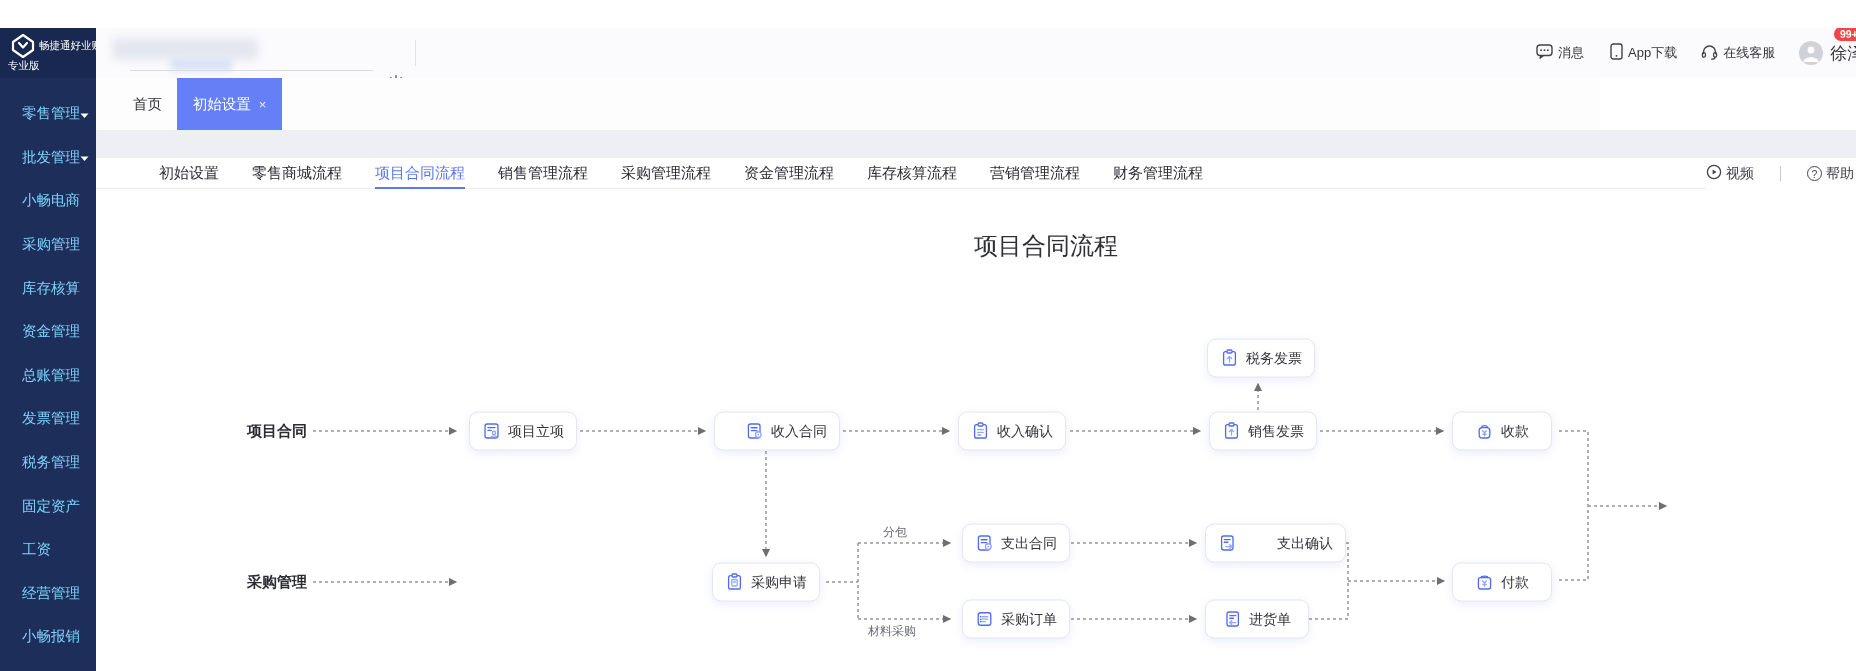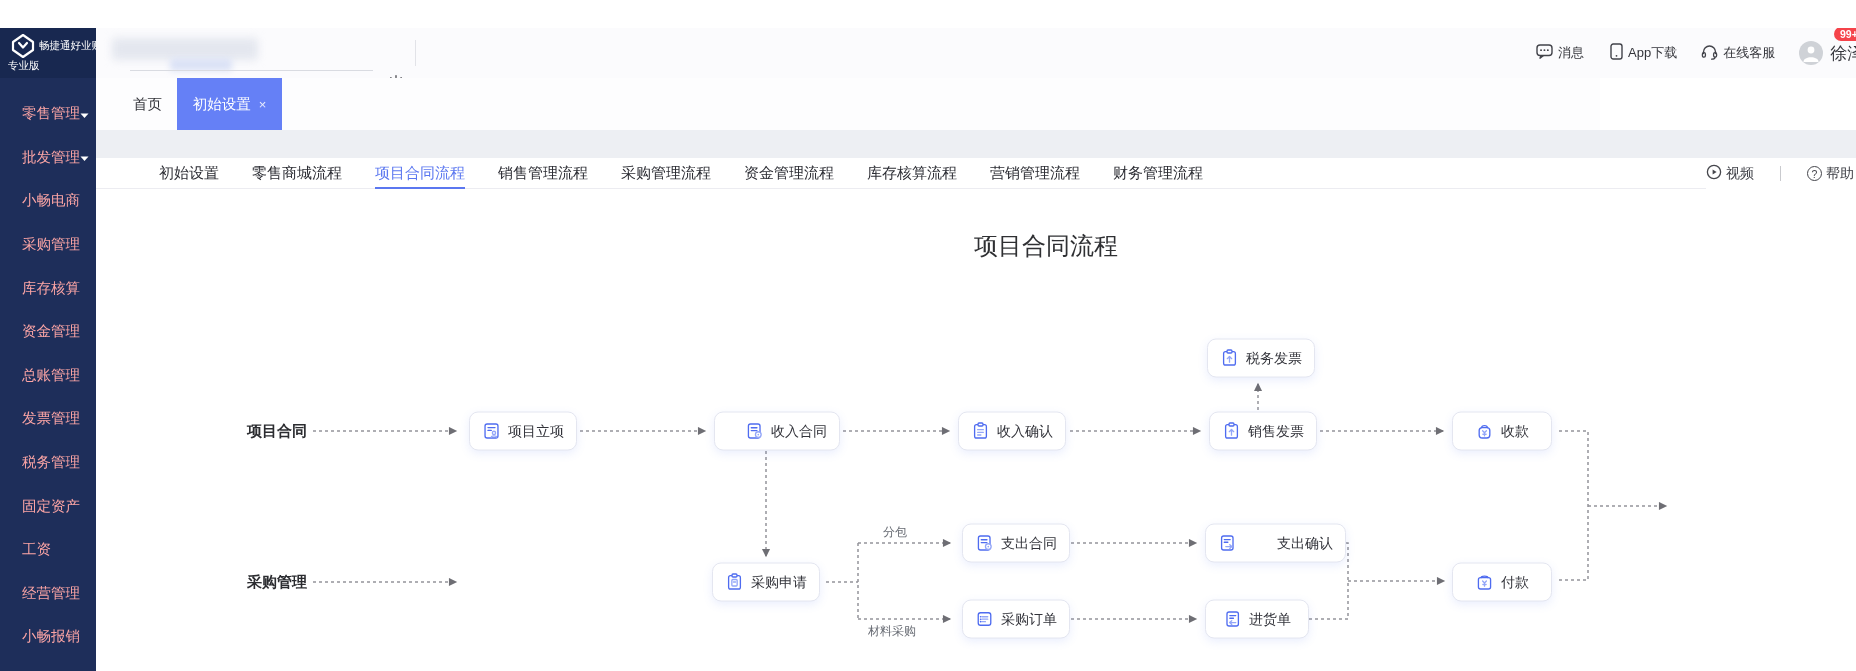--- a/index.html
+++ b/index.html
@@ -5,21 +5,21 @@
   html,body{margin:0;padding:0;background:#fff;}
   body{width:1856px;height:671px;overflow:hidden;font-family:"Liberation Sans","DejaVu Sans",sans-serif;}
   .app{position:relative;width:1856px;height:671px;background:#fff;}
 
   
   .logo-block{position:absolute;left:0;top:28px;width:96px;height:50px;background:#182850;overflow:hidden;}
   .logo-mark{position:absolute;left:9px;top:4px;}
   .brand-name{position:absolute;left:39px;top:11px;width:57px;color:#fff;font-size:10.5px;white-space:nowrap;overflow:hidden;}
   .edition{position:absolute;left:8px;top:31px;color:#fff;font-size:10.5px;}
   .sidebar{position:absolute;left:0;top:78px;width:96px;height:593px;background:#1e2e5a;padding-top:14px;box-sizing:border-box;}
-  .sitem{height:43.6px;display:flex;align-items:center;padding:0 21px 0 22px;color:#fca5a5;font-size:14.5px;font-weight:500;cursor:pointer;}
+  .sitem{height:43.6px;display:flex;align-items:center;padding:0 21px 0 22px;color:#7dd3fc;font-size:14.5px;font-weight:500;cursor:pointer;}
   .sitem .lbl{white-space:nowrap;}
   .sitem .caret{margin-left:auto;}
 
   
   .topbar{position:absolute;left:96px;top:28px;width:1760px;height:50px;background:#fbfbfd;}
   .blob1{position:absolute;left:16px;top:10px;width:146px;height:22px;background:#e4e7ef;border-radius:4px;filter:blur(4px);}
   .blob2{position:absolute;left:74px;top:30px;width:62px;height:13px;background:#dbe2f6;border-radius:3px;filter:blur(3px);}
   .sel-underline{position:absolute;left:34px;top:42px;width:243px;height:1px;background:#d9dbe1;}
   .chev{position:absolute;left:257px;top:48px;}
   .gearwrap{position:absolute;left:291px;top:46px;}

